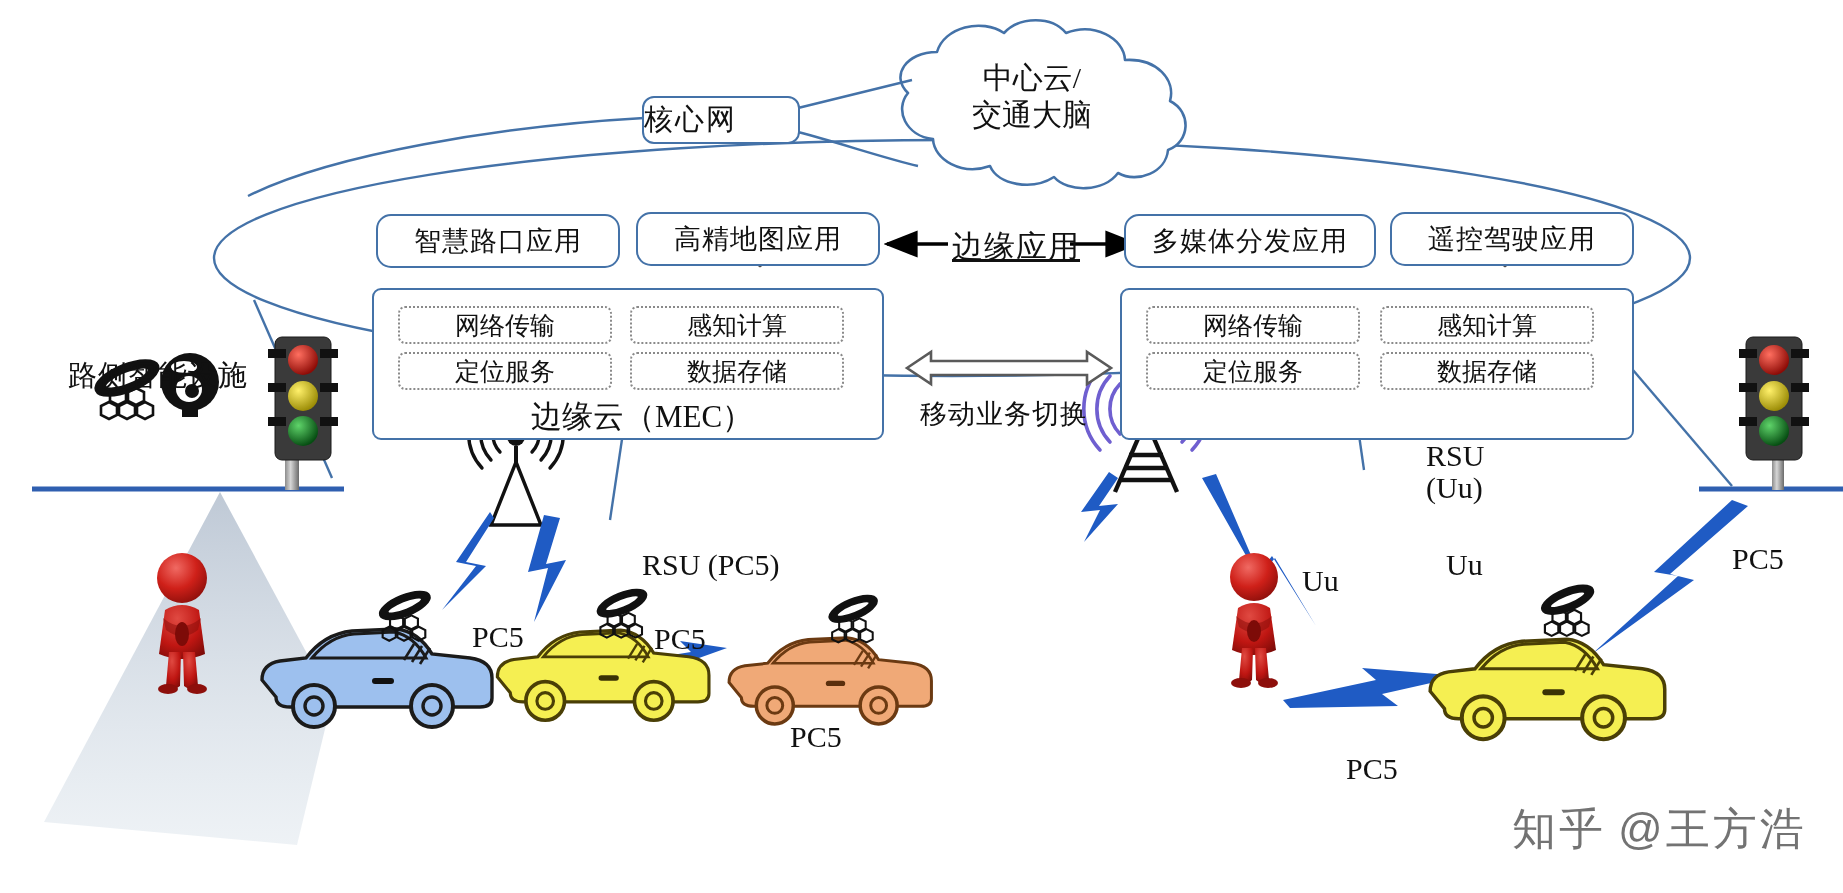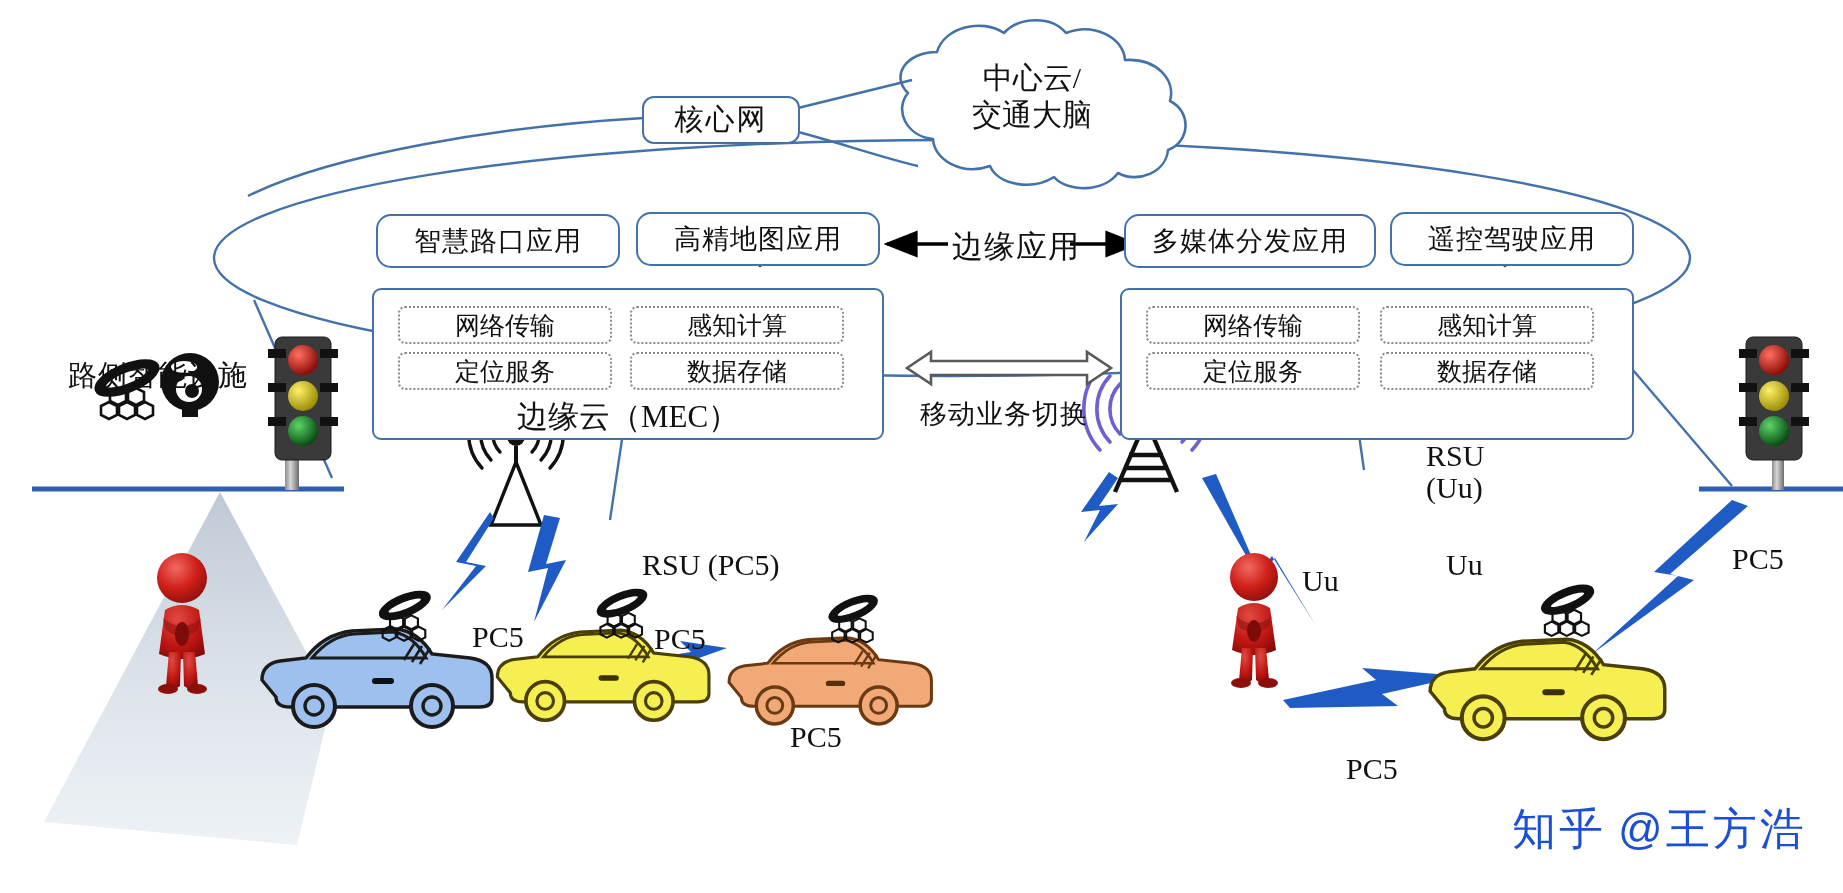--- a/index.html
+++ b/index.html
@@ -10,31 +10,31 @@
 
   
   .appbox{position:absolute;box-sizing:border-box;border:2px solid #4472a8;
           border-radius:15px;background:#fff;display:flex;align-items:center;
           justify-content:center;font-size:27px;letter-spacing:1px;}
   .mecbox{position:absolute;box-sizing:border-box;border:2px solid #4472a8;
           border-radius:9px;background:#fff;}
   .svcbox{position:absolute;box-sizing:border-box;border:2px dotted #8a8a8a;
           border-radius:7px;background:#fff;display:flex;align-items:center;
           justify-content:center;font-size:25px;}
-  .mectitle{position:absolute;width:100%;text-align:center;font-size:31px;}
+  .mectitle{position:absolute;width:100%;text-align:center;font-size:31px;padding-left:14px;}
   .corebox{position:absolute;box-sizing:border-box;border:2px solid #4472a8;
            border-radius:12px;background:#fff;display:flex;align-items:center;
-           justify-content:center;font-size:29px;letter-spacing:2px;}
+           font-size:29px;letter-spacing:2px;}
   .cloudtxt{position:absolute;text-align:center;font-size:30px;line-height:1.22;}
-  .edgeapp{position:absolute;font-size:31px;letter-spacing:1px;}
+  .edgeapp{position:absolute;font-size:31px;letter-spacing:1px;text-decoration:underline;}
   .handover{position:absolute;font-size:27px;letter-spacing:1px;}
   .roadside{position:absolute;font-size:29px;letter-spacing:1px;}
   .netlbl{position:absolute;font-size:30px;font-family:"Liberation Serif",serif;}
   .netlbl2{position:absolute;font-size:30px;line-height:1.08;}
-  .wm{position:absolute;font-size:44px;color:#1d4ed8;letter-spacing:3px;
+  .wm{position:absolute;font-size:44px;color:#737373;letter-spacing:3px;
       font-family:"Liberation Sans",sans-serif;}
 </style>
 </head>
 <body>
 
 <div class="stage">
 
   <svg class="layer" viewBox="0 0 1843 893">
     <defs>
       <radialGradient id="headg" cx="38%" cy="30%" r="75%">

